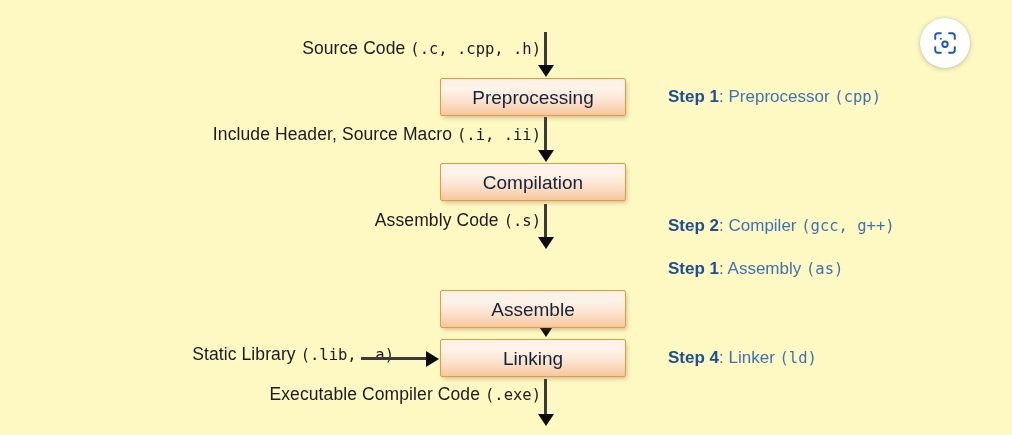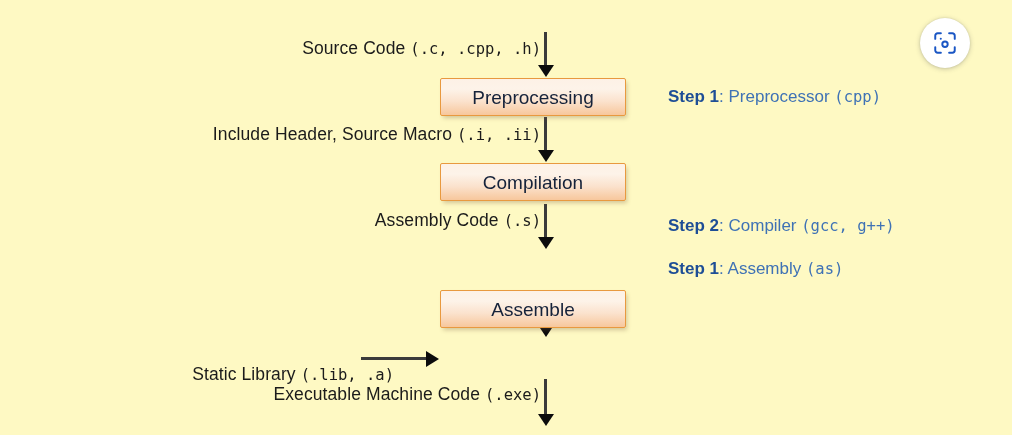--- a/index.html
+++ b/index.html
@@ -142,26 +142,26 @@
 
   <div class="flow-label" style="top:124px; right:471px;">
     <span>Include Header, Source Macro </span><span class="ext">(.i, .ii)</span>
   </div>
 
   <div class="flow-label" style="top:210px; right:471px;">
     <span>Assembly Code </span><span class="ext">(.s)</span>
   </div>
 
 
-  <div class="flow-label" style="top:364px; right:618px;">
+  <div class="flow-label" style="top:344px; right:618px;">
     <span>Static Library </span><span class="ext">(.lib, .a)</span>
   </div>
 
   <div class="flow-label" style="top:384px; right:471px;">
-    <span>Executable Machine Code </span><span class="ext">(.exe)</span>
+    <span>Executable Compiler Code </span><span class="ext">(.exe)</span>
   </div>
 
   <div class="v-arrow" style="top:32px; height:34px;"></div>
 
   <div class="v-arrow" style="top:117px; height:34px;"></div>
 
   <div class="v-arrow" style="top:204px; height:34px;"></div>
 
   <div class="v-arrow" style="top:291px; height:35px;"></div>
 
@@ -174,33 +174,39 @@
   </div>
 
   <div class="proc-box" style="top:163px;">
     <span class="proc-label">Compilation</span>
   </div>
 
   <div class="proc-box" style="top:250px;margin-top:40px;">
     <span class="proc-label">Assemble</span>
   </div>
 
+  <div class="proc-box" style="top:339px;">
+    <span class="proc-label">Linking</span>
+  </div>
 
   <div class="step-note" style="top:87px;">
     <span class="step-num">Step 1</span><span>: </span><span>Preprocessor </span><span class="tool-mono">(cpp)</span>
   </div>
 
   <div class="step-note" style="top:172px;margin-top:44px;">
     <span class="step-num">Step 2</span><span>: </span><span>Compiler </span><span class="tool-mono">(gcc, g++)</span>
   </div>
 
   <div class="step-note" style="top:259px;">
     <span class="step-num">Step 1</span><span>: </span><span>Assembly </span><span class="tool-mono">(as)</span>
   </div>
 
+  <div class="step-note" style="top:348px;">
+    <span class="step-num">Step 4</span><span>: </span><span>Linker </span><span class="tool-mono">(ld)</span>
+  </div>
 
   <div class="lens-btn">
     <svg width="26" height="26" viewBox="0 0 24 24">
       <g fill="none" stroke="#1a56c4" stroke-width="1.8" stroke-linecap="round" stroke-linejoin="round">
         <path d="M3 8.2V5.2A2.2 2.2 0 0 1 5.2 3h3"></path>
         <path d="M21 8.2V5.2A2.2 2.2 0 0 0 18.8 3h-3"></path>
         <path d="M3 15.8v3A2.2 2.2 0 0 0 5.2 21h3"></path>
         <path d="M21 15.8v3A2.2 2.2 0 0 1 18.8 21h-3"></path>
         <circle cx="12" cy="13.1" r="2.5"></circle>
         <path d="M7.6 17.3a1.6 1.6 0 0 1-1.6-1.6v-4.5a1.6 1.6 0 0 1 1.6-1.6h1.1l.9-1.4h4.8l.9 1.4h1.1a1.6 1.6 0 0 1 1.6 1.6v4.5a1.6 1.6 0 0 1-1.6 1.6z" opacity="0"></path>

